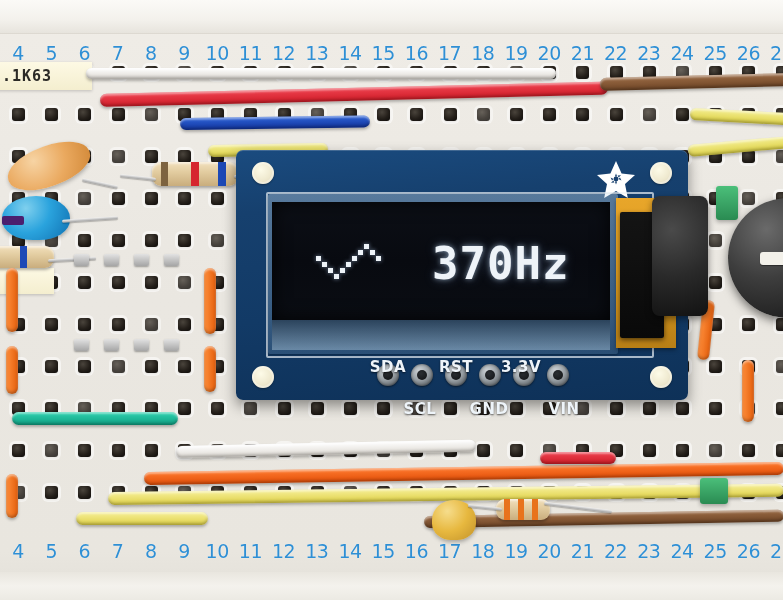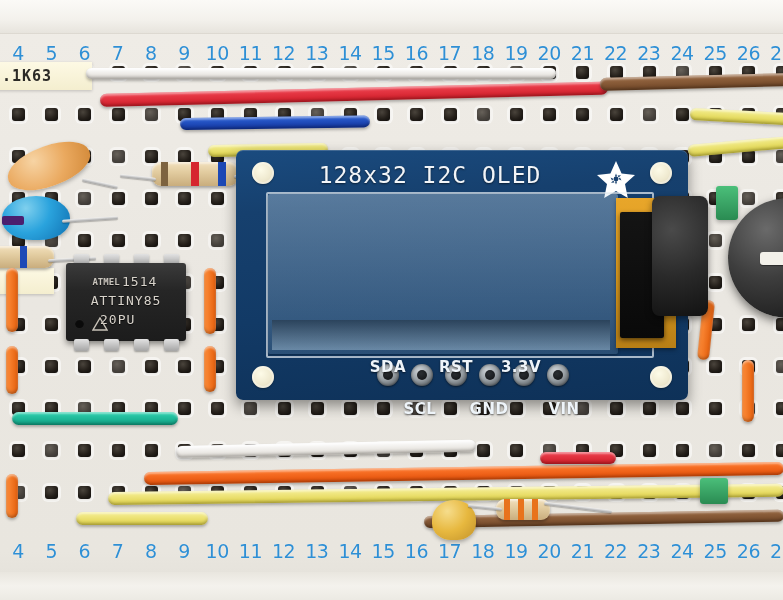--- a/index.html
+++ b/index.html
@@ -623,30 +623,20 @@
     <div class="wire" style="left:204px; top:268px; width:12px; height:66px; background:linear-gradient(90deg,#ff8f3c,#e35e0c);"></div>
     <div class="wire" style="left:204px; top:346px; width:12px; height:46px; background:linear-gradient(90deg,#ff8f3c,#e35e0c);"></div>
     <div class="wire" style="left:742px; top:360px; width:12px; height:62px; background:linear-gradient(90deg,#ff8f3c,#e35e0c);"></div>
     <div class="wire" style="left:700px; top:300px; width:12px; height:60px; background:linear-gradient(90deg,#ff8f3c,#e35e0c); transform:rotate(6deg);"></div>
 
     <div class="ic-pin" style="left:74px; top:254px;"></div>
     <div class="ic-pin" style="left:104px; top:254px;"></div>
     <div class="ic-pin" style="left:134px; top:254px;"></div>
     <div class="ic-pin" style="left:164px; top:254px;"></div>
 
-    <div class="ic" style="left:66px; top:263px; width:120px; height:78px;">
-      <div class="ic-text ic-brand" style="top:14px; left:-20px; right:auto; width:120px; text-align:center;">ATMEL</div>
-      <div class="ic-text" style="top:11px; left:56px; right:auto; width:64px; font-size:13px; text-align:left;">1514</div>
-      <div class="ic-text" style="top:30px; font-size:13px;">ATTINY85</div>
-      <div class="ic-text" style="top:49px; left:34px; right:auto; width:80px; font-size:13px; text-align:left;">20PU</div>
-      <div class="ic-dot" style="left:9px; top:56px;"></div>
-      <svg width="16" height="14" style="position:absolute; left:26px; top:54px;">
-        <polygon points="8,1 15,13 1,13" fill="none" stroke="#c8c2b8" stroke-width="1.4"></polygon>
-      </svg>
-    </div>
 
     <div class="ic-pin" style="left:74px; top:339px;"></div>
     <div class="ic-pin" style="left:104px; top:339px;"></div>
     <div class="ic-pin" style="left:134px; top:339px;"></div>
     <div class="ic-pin" style="left:164px; top:339px;"></div>
 
     <div class="wire" style="left:12px; top:412px; width:166px; height:13px; background:linear-gradient(180deg,#2fd3b0,#0f9f82);"></div>
 
     <div class="wire" style="left:176px; top:446px; width:300px; height:12px; background:linear-gradient(180deg,#ffffff,#dedad3); transform:rotate(-1.2deg); transform-origin:left center;"></div>
 
@@ -673,41 +663,58 @@
     <div style="position:absolute; left:716px; top:186px; width:22px; height:34px; background:linear-gradient(180deg,#4bbf7a,#2a8b52); border-radius:3px; box-shadow:0 2px 4px rgba(0,0,0,0.3);"></div>
     <div style="position:absolute; left:700px; top:478px; width:28px; height:26px; background:linear-gradient(180deg,#4bbf7a,#2a8b52); border-radius:3px; box-shadow:0 2px 4px rgba(0,0,0,0.3);"></div>
 
     <div class="pcb" style="left:236px; top:150px; width:452px; height:250px;">
 
       <div class="mount-hole" style="left:16px; top:12px;"></div>
       <div class="mount-hole" style="left:414px; top:12px;"></div>
       <div class="mount-hole" style="left:16px; top:216px;"></div>
       <div class="mount-hole" style="left:414px; top:216px;"></div>
 
-      <div class="pcb-title" style="top:12px; left:46px; right:110px; text-align:center;">128x32 I2C OLED</div>
 
       <svg width="44" height="42" viewBox="0 0 44 42" style="position:absolute; left:358px; top:10px;">
         <g fill="#ffffff">
           <path d="M22 1 L27.6 13.6 L41 15 L31 24 L33.8 38 L22 31 L10.2 38 L13 24 L3 15 L16.4 13.6 Z"></path>
         </g>
         <g fill="#18406e">
           <circle cx="22" cy="19" r="2.4"></circle>
           <path d="M22 13.4 l1.1 3.1 -2.2 0 Z"></path>
           <path d="M22 24.6 l1.1 -3.1 -2.2 0 Z"></path>
           <path d="M16.6 17.5 l3 1.5 -1.6 1.6 Z"></path>
           <path d="M27.4 20.6 l-3 -1.5 1.6 -1.6 Z"></path>
           <path d="M17 22.8 l2.4 -2.2 1 1.9 Z"></path>
           <path d="M27 15.3 l-2.4 2.2 -1 -1.9 Z"></path>
         </g>
       </svg>
 
       <div class="silk-outline" style="left:30px; top:42px; width:388px; height:166px;"></div>
 
       <div class="glass" style="left:32px; top:44px; width:350px; height:160px;"></div>
 
+      <div class="oled-screen" style="left:36px; top:52px; width:338px; height:118px;">
+
+        <div id="wave-icon" style="position:absolute; left:44px; top:42px; width:70px; height:38px;">
+            <div class="wave-px" style="left: 0px; top: 12px;"></div>
+            <div class="wave-px" style="left: 6px; top: 18px;"></div>
+            <div class="wave-px" style="left: 12px; top: 24px;"></div>
+            <div class="wave-px" style="left: 18px; top: 30px;"></div>
+            <div class="wave-px" style="left: 24px; top: 24px;"></div>
+            <div class="wave-px" style="left: 30px; top: 18px;"></div>
+            <div class="wave-px" style="left: 36px; top: 12px;"></div>
+            <div class="wave-px" style="left: 42px; top: 6px;"></div>
+            <div class="wave-px" style="left: 48px; top: 0px;"></div>
+            <div class="wave-px" style="left: 54px; top: 6px;"></div>
+            <div class="wave-px" style="left: 60px; top: 12px;"></div>
+          </div>
+
+        <div class="oled-text" style="left:160px; top:36px; font-size:44px;">370Hz</div>
+      </div>
 
       <div style="position:absolute; left:36px; top:170px; width:338px; height:30px; background:linear-gradient(180deg,rgba(40,60,80,0.75),rgba(180,205,222,0.45));"></div>
 
       <div class="flex-cable" style="left:380px; top:48px; width:60px; height:150px;"></div>
       <div class="driver-chip" style="left:384px; top:62px; width:44px; height:126px;"></div>
 
       <div class="pad" style="left:141px; top:214px;"></div>
       <div class="pad" style="left:175px; top:214px;"></div>
       <div class="pad" style="left:209px; top:214px;"></div>
       <div class="pad" style="left:243px; top:214px;"></div>

